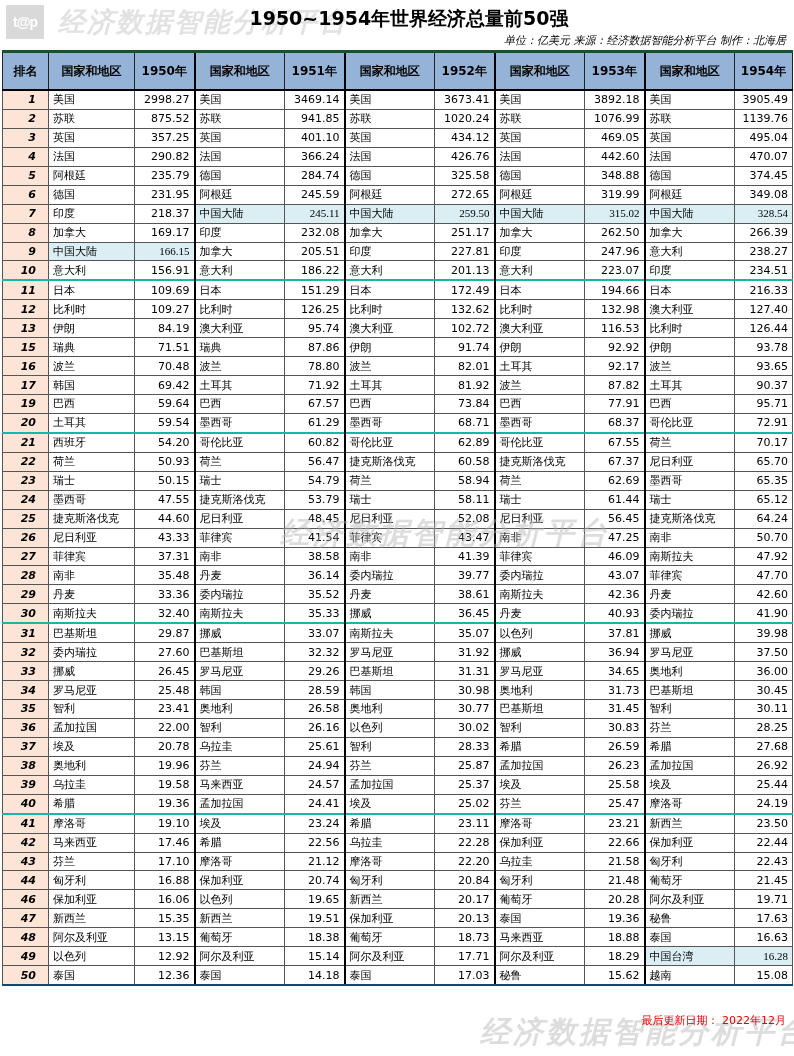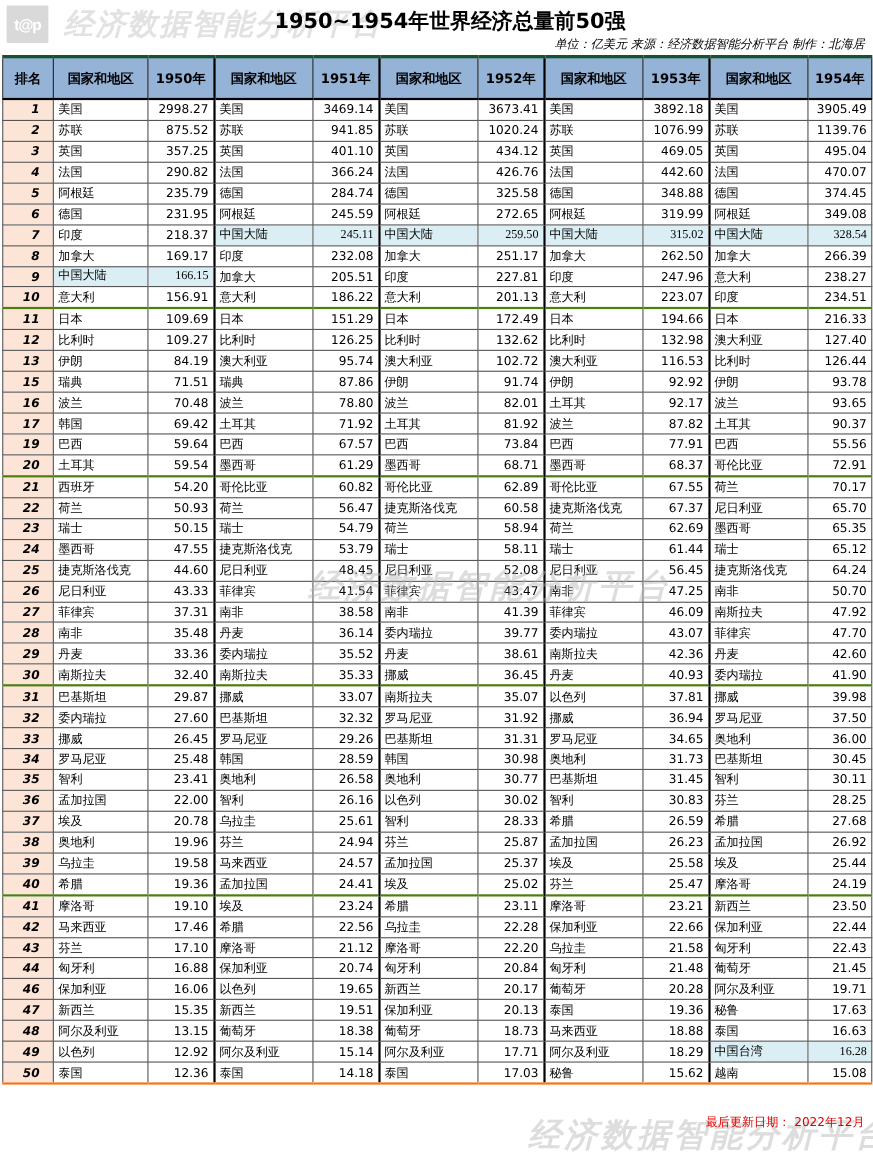--- a/index.html
+++ b/index.html
@@ -9,23 +9,23 @@
   .title{position:absolute;left:0;width:794px;top:6px;text-align:center;font-size:19px;font-weight:bold;color:#000;padding-left:24px;box-sizing:border-box;}
   .subtitle{position:absolute;right:8px;top:33px;font-size:11px;font-style:italic;color:#000;}
   .tbl-wrap{position:absolute;left:2px;top:50px;width:790px;}
   table{border-collapse:collapse;width:790px;table-layout:fixed;font-size:11px;}
   th{background:#95b3d7;height:34px;font-size:12px;font-weight:bold;border:1px solid #222;color:#000;}
   td{height:17.95px;border:1px solid #555;padding:0 4px;white-space:nowrap;overflow:hidden;line-height:17px;}
   td.rank{background:#fce4d6;text-align:right;font-weight:bold;font-style:italic;padding-right:12px;}
   td.num{text-align:right;}
   td.hl{background:#daeef3;font-family:Liberation Serif, serif;}
   .thick-l{border-left:2.5px solid #000 !important;}
-  tr.grp td{border-top:2px solid #4d7c0f;}
+  tr.grp td{border-top:2px solid #14b8a6;}
   thead tr th{border-top:3px solid #14532d;border-bottom:2px solid #000;}
-  tbody tr:last-child td{border-bottom:2px solid #f97316;}
+  tbody tr:last-child td{border-bottom:2px solid #0c4a6e;}
   .note{position:absolute;left:4px;top:1063px;font-size:11px;font-style:italic;color:#000;}
   .updated{position:absolute;right:8px;top:1013px;font-size:11px;color:#e00000;}
   .wm-mid{position:absolute;left:280px;top:513px;font-size:30px;font-weight:bold;font-style:italic;color:rgba(180,180,180,0.45);letter-spacing:3px;white-space:nowrap;pointer-events:none;}
   .wm-bot{position:absolute;left:480px;top:1012px;font-size:30px;font-weight:bold;font-style:italic;color:rgba(180,180,180,0.45);letter-spacing:3px;white-space:nowrap;pointer-events:none;}
 </style>
 </head>
 <body>
 
 <div class="logo">t@p</div>
 <div class="wm-top">经济数据智能分析平台</div>
@@ -275,21 +275,21 @@
           <td class="rank">19</td>
           <td class="">巴西</td>
           <td class="num">59.64</td>
           <td class="thick-l ">巴西</td>
           <td class="num">67.57</td>
           <td class="thick-l ">巴西</td>
           <td class="num">73.84</td>
           <td class="thick-l ">巴西</td>
           <td class="num">77.91</td>
           <td class="thick-l ">巴西</td>
-          <td class="num">55.56</td>
+          <td class="num">95.71</td>
         </tr>
         <tr>
           <td class="rank">20</td>
           <td class="">土耳其</td>
           <td class="num">59.54</td>
           <td class="thick-l ">墨西哥</td>
           <td class="num">61.29</td>
           <td class="thick-l ">墨西哥</td>
           <td class="num">68.71</td>
           <td class="thick-l ">墨西哥</td>

